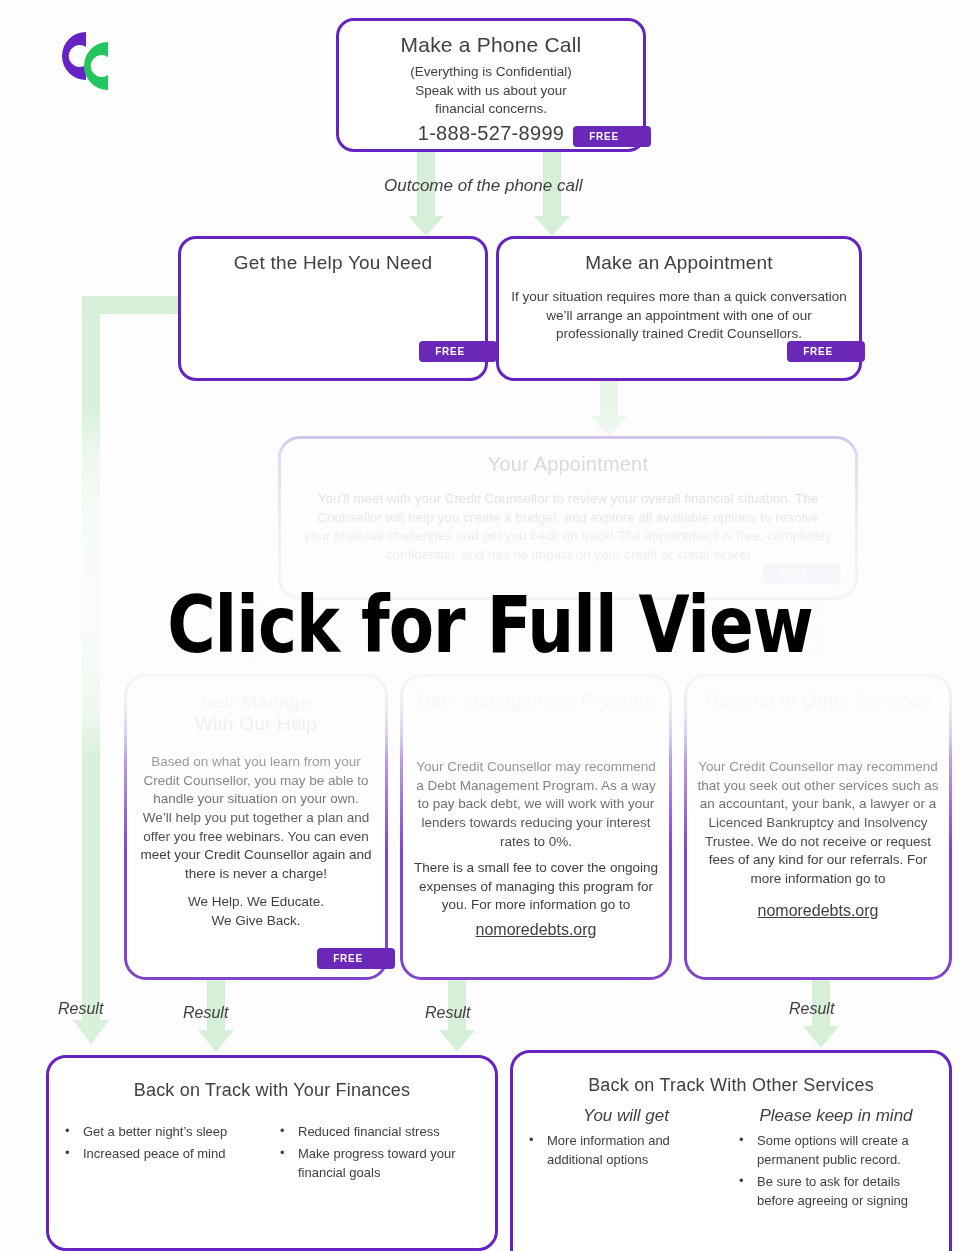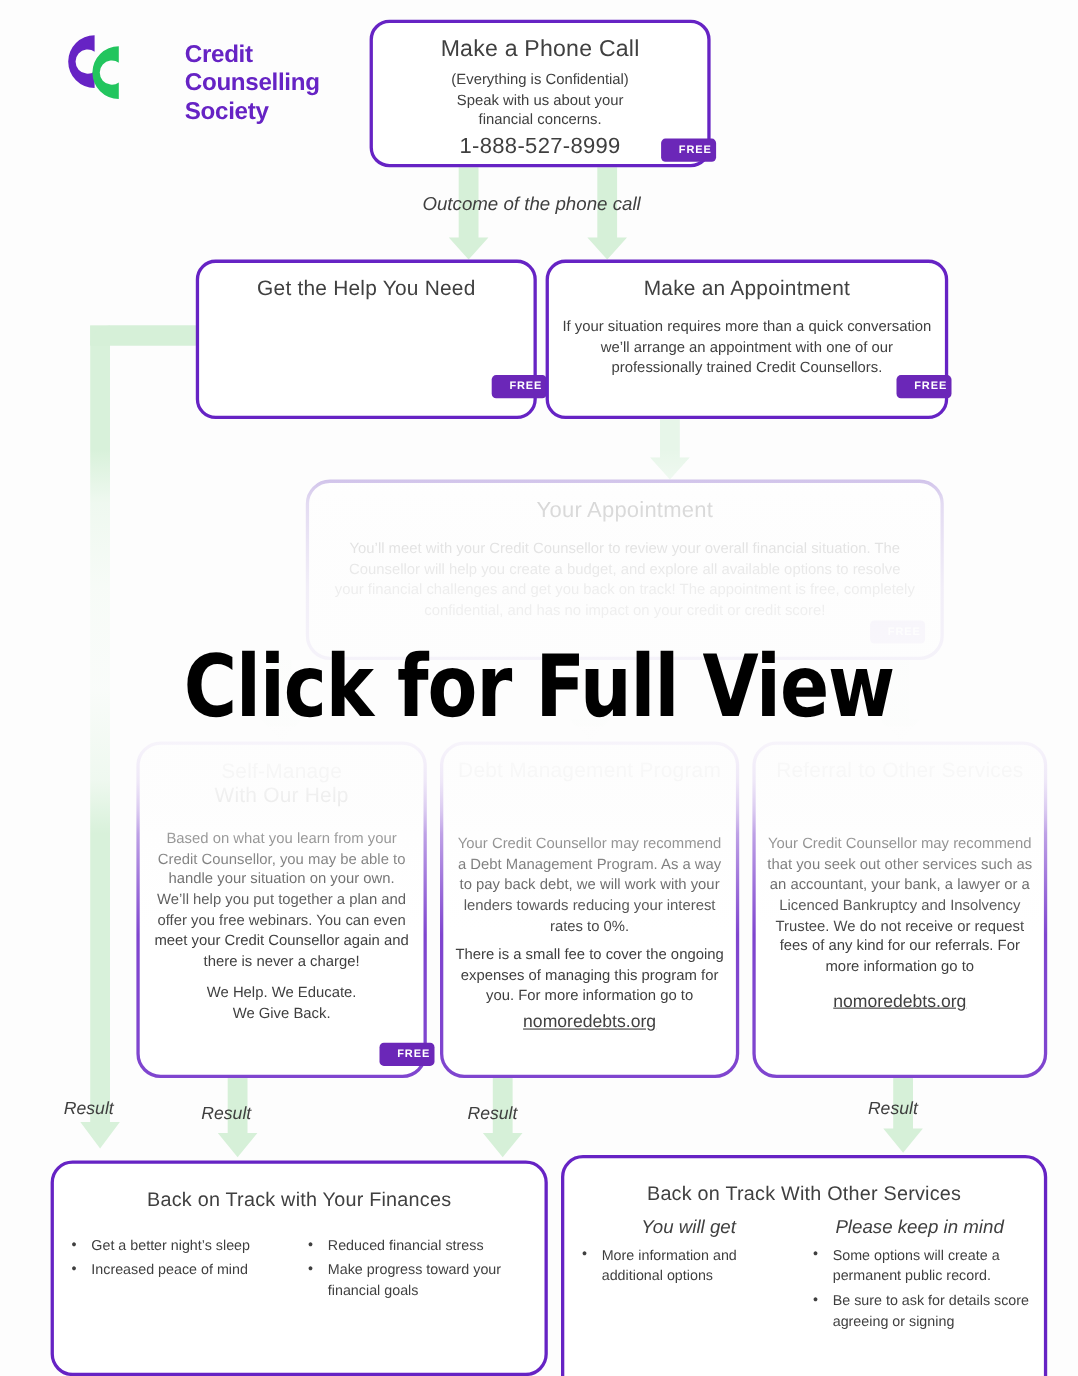--- a/index.html
+++ b/index.html
@@ -45,21 +45,21 @@
     letter-spacing:.3px;
   }
   .free{
     position:absolute;
     background:#6b27b8;
     color:#ffffff;
     font-size:10px;
     font-weight:bold;
     letter-spacing:.8px;
     border-radius:4px;
-    padding:6px 4px 5px 16px;
+    padding:6px 32px 5px 16px;
     line-height:1;
   }
   .link{
     text-decoration:underline;
     color:#3f3f3f;
     font-size:16px;
   }
 
   
   #box-phone{left:336px;top:18px;width:310px;height:134px;}
@@ -211,25 +211,20 @@
     <g>
       <path d="M812,980 L830,980 L830,1026 L839,1026 L821,1048 L803,1026 L812,1026 Z" fill="#d6f0d8"></path>
     </g>
   </svg>
 
   <div class="logo">
     <svg width="110" height="78" viewBox="0 0 110 78">
       <path d="M46,12 A24,24 0 1 0 46,60 L46,45 A11,11 0 1 1 46,27 Z" fill="#6623c4"></path>
       <path d="M60,22 A24,24 0 1 1 60,70 L60,55 A11,11 0 1 0 60,37 Z" fill="#22c55e" transform="rotate(180 64,46)"></path>
     </svg>
-    <div class="logo-text">
-      <div>Credit</div>
-      <div>Counselling</div>
-      <div>Society</div>
-    </div>
   </div>
 
   <div class="box" id="box-phone">
     <div class="box-title" style="margin-top:12px;font-size:21px;">Make a Phone Call</div>
     <div class="box-body" style="margin-top:6px;">(Everything is Confidential)</div>
     <div class="box-body">Speak with us about your</div>
     <div class="box-body">financial concerns.</div>
     <div class="phone" style="margin-top:3px;">1-888-527-8999</div>
     <div class="free" style="right:-8px;bottom:2px;">FREE</div>
   </div>
@@ -297,21 +292,21 @@
       <div class="col">
         <div class="subhead">You will get</div>
         <ul class="bul">
           <li>More information and additional options</li>
         </ul>
       </div>
       <div class="col">
         <div class="subhead">Please keep in mind</div>
         <ul class="bul">
           <li>Some options will create a permanent public record.</li>
-          <li>Be sure to ask for details score agreeing or signing</li>
+          <li>Be sure to ask for details before agreeing or signing</li>
         </ul>
       </div>
     </div>
   </div>
 
   <div class="flow-label" style="left:384px;top:176px;">Outcome of the phone call</div>
 
   <div class="result-label" style="left:58px;top:1000px;">Result</div>
   <div class="result-label" style="left:183px;top:1004px;">Result</div>
   <div class="result-label" style="left:425px;top:1004px;">Result</div>

